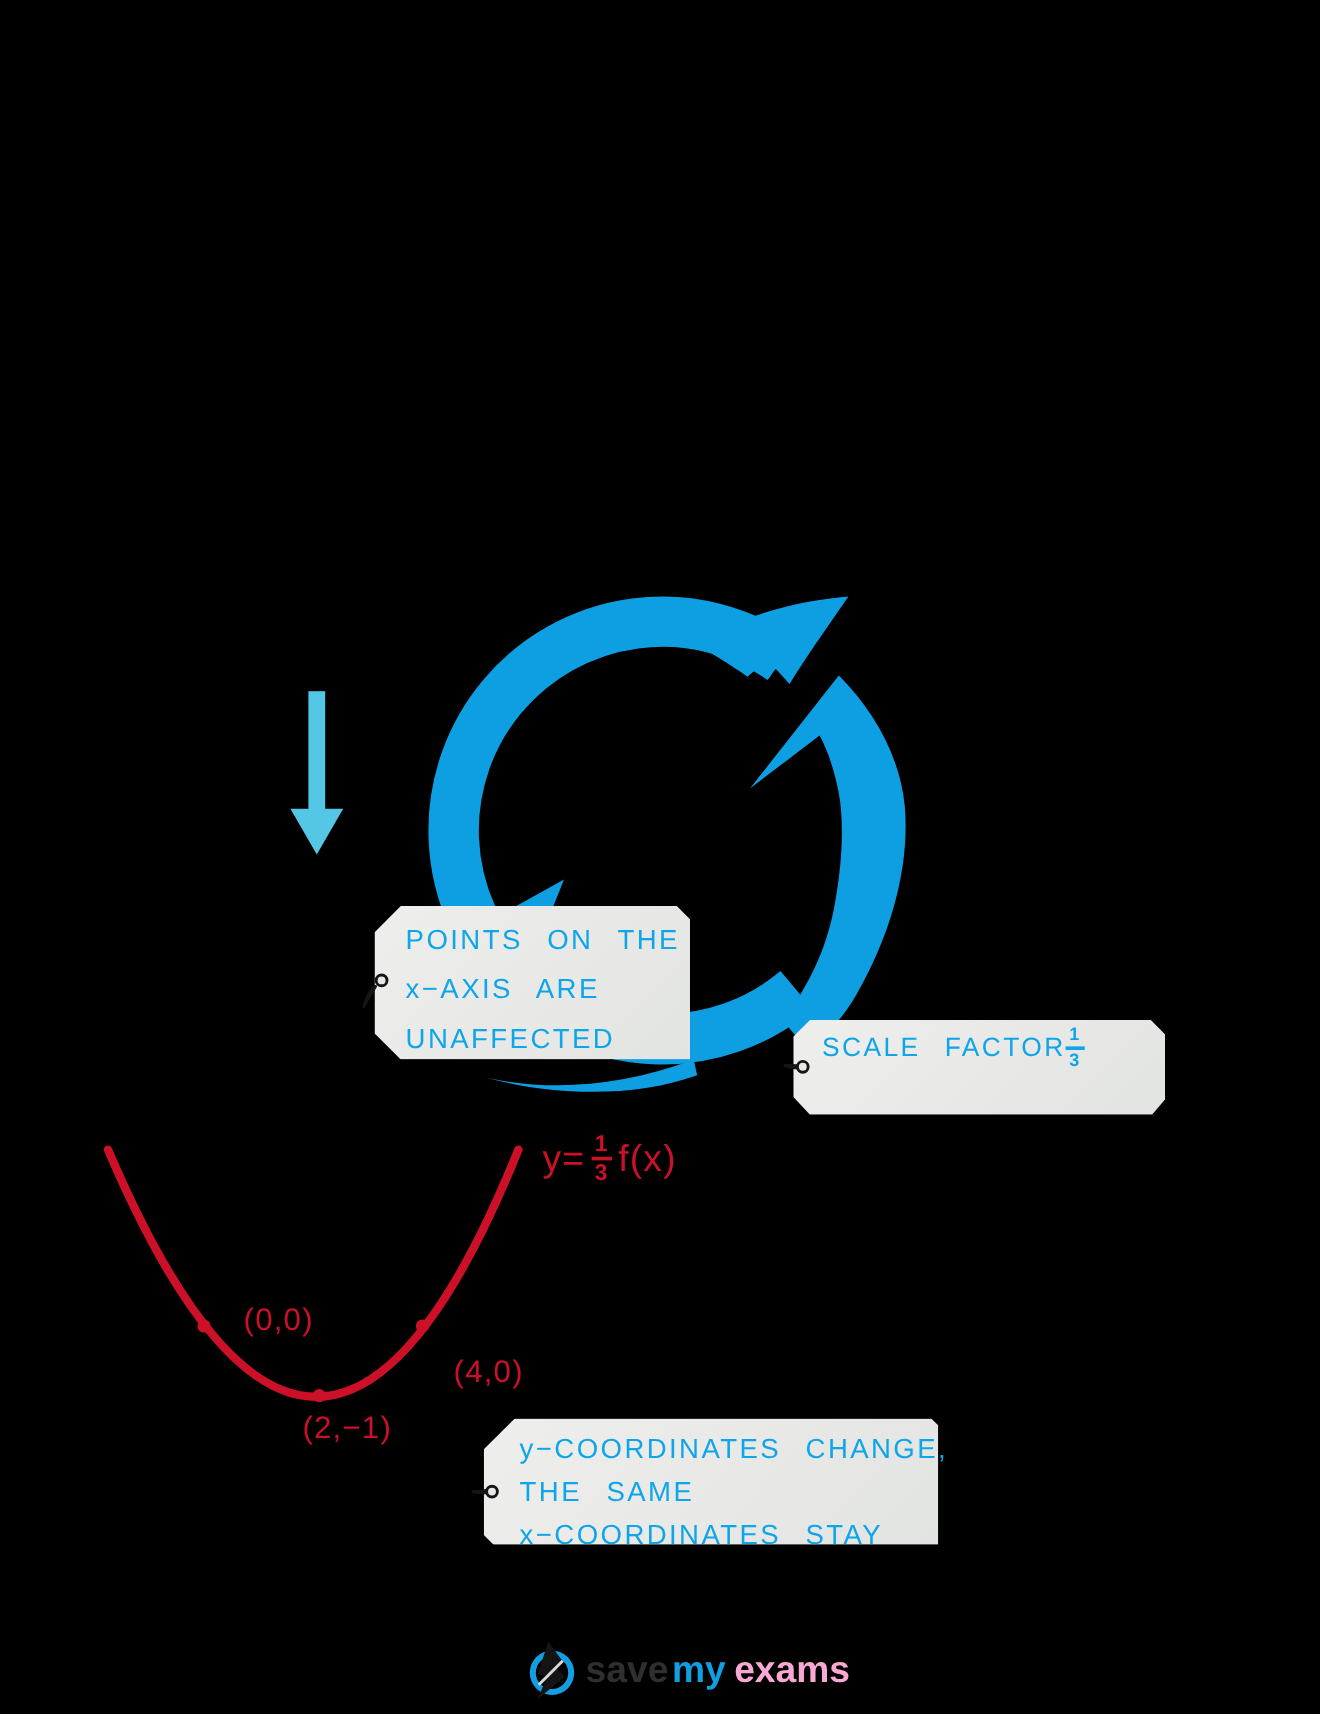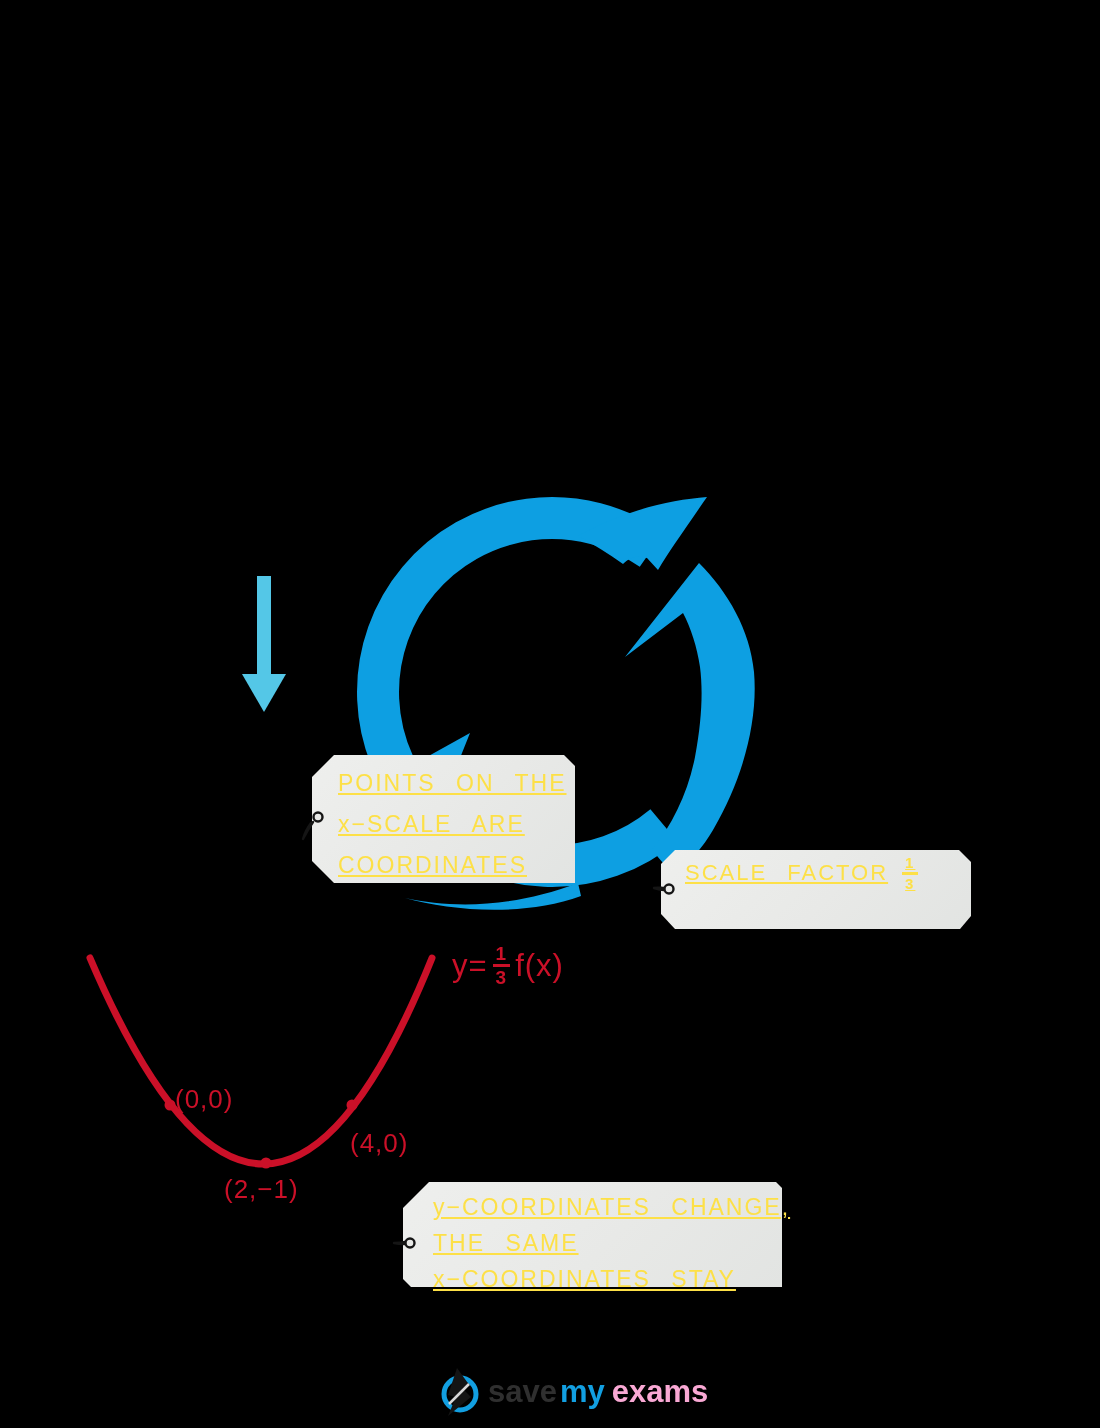--- a/index.html
+++ b/index.html
@@ -8,42 +8,42 @@
     font-family:"Liberation Sans", sans-serif;
   }
   .abs{position:absolute;}
   
   .tag{position:absolute;}
   .tag-bg{
     position:absolute;left:0;top:0;width:100%;height:100%;
     background:linear-gradient(135deg,#eeefed 0%,#e8e9e7 55%,#e2e4e2 100%);
   }
   .tag-text{
-    position:absolute;color:#fde047;letter-spacing:2px;word-spacing:12px;
-    font-family:"Liberation Sans", sans-serif;white-space:nowrap;text-decoration:underline;
+    position:absolute;color:#0ea5e9;letter-spacing:2px;word-spacing:12px;
+    font-family:"Liberation Sans", sans-serif;white-space:nowrap;
   }
   .tag-line{display:block;}
   .pin{position:absolute;overflow:visible;}
   
   .pt-label{
     position:absolute;color:#cb1028;font-size:26px;letter-spacing:1px;
-    font-family:"Liberation Sans", sans-serif;white-space:nowrap;
+    font-family:"Liberation Sans", sans-serif;white-space:nowrap;margin-left:28px;
   }
   
   .frac{display:inline-flex;flex-direction:column;align-items:center;line-height:1;vertical-align:middle;}
   .frac .num{border-bottom:3px solid currentColor;padding:0 3px 1px 3px;}
   .frac .den{padding-top:1px;}
   
   #equation{
     position:absolute;display:flex;align-items:center;gap:5px;color:#cb1028;
     font-size:31px;letter-spacing:1px;font-family:"Liberation Sans", sans-serif;
   }
   #equation .frac{font-size:19px;font-weight:bold;}
   
-  .line-with-frac{display:flex;align-items:center;gap:14px;}
+  .line-with-frac{display:flex;align-items:center;}
   .tag .frac{font-size:15px;font-weight:bold;line-height:1.05;}
   
   #logo{position:absolute;display:flex;align-items:center;}
   #logo .word{font-size:31px;font-weight:bold;letter-spacing:0;}
   #logo .w-save{color:#2f2f2f;margin-left:4px;}
   #logo .w-my{color:#129fe1;margin-left:3px;}
   #logo .w-exams{color:#f9a8d4;margin-left:7px;}
 </style>
 </head>
 <body>
@@ -94,22 +94,22 @@
       <span class="num">1</span>
       <span class="den">3</span>
     </span>
     <span>f(x)</span>
   </div>
 
   <div class="tag" style="left:312px;top:755px;width:263px;height:128px;">
     <div class="tag-bg" style="clip-path:polygon(22px 0, 252px 0, 263px 11px, 263px 128px, 22px 128px, 0 106px, 0 22px);"></div>
     <div class="tag-text" style="left:26px;top:8px;font-size:23px;line-height:41px;">
       <span class="tag-line">POINTS ON THE</span>
-      <span class="tag-line">x−SCALE ARE</span>
-      <span class="tag-line">COORDINATES</span>
+      <span class="tag-line">x−AXIS ARE</span>
+      <span class="tag-line">UNAFFECTED</span>
     </div>
     <svg class="pin" style="left:-12px;top:48px;" width="36" height="44" viewBox="0 0 36 44">
       <path d="M13 19 C9 25 6 30 3 36 C5 29 8 24 11 20 Z" fill="none" stroke="#151515" stroke-width="2.4" stroke-linejoin="round"></path>
       <circle cx="18" cy="14" r="4.5" fill="#e8e9e7" stroke="#151515" stroke-width="2.4"></circle>
     </svg>
   </div>
 
   <div class="tag" style="left:661px;top:850px;width:310px;height:79px;">
     <div class="tag-bg" style="clip-path:polygon(14px 0, 298px 0, 310px 12px, 310px 66px, 299px 79px, 14px 79px, 0 64px, 0 14px);"></div>
     <div class="tag-text" style="left:24px;top:5px;font-size:22px;line-height:34px;">

